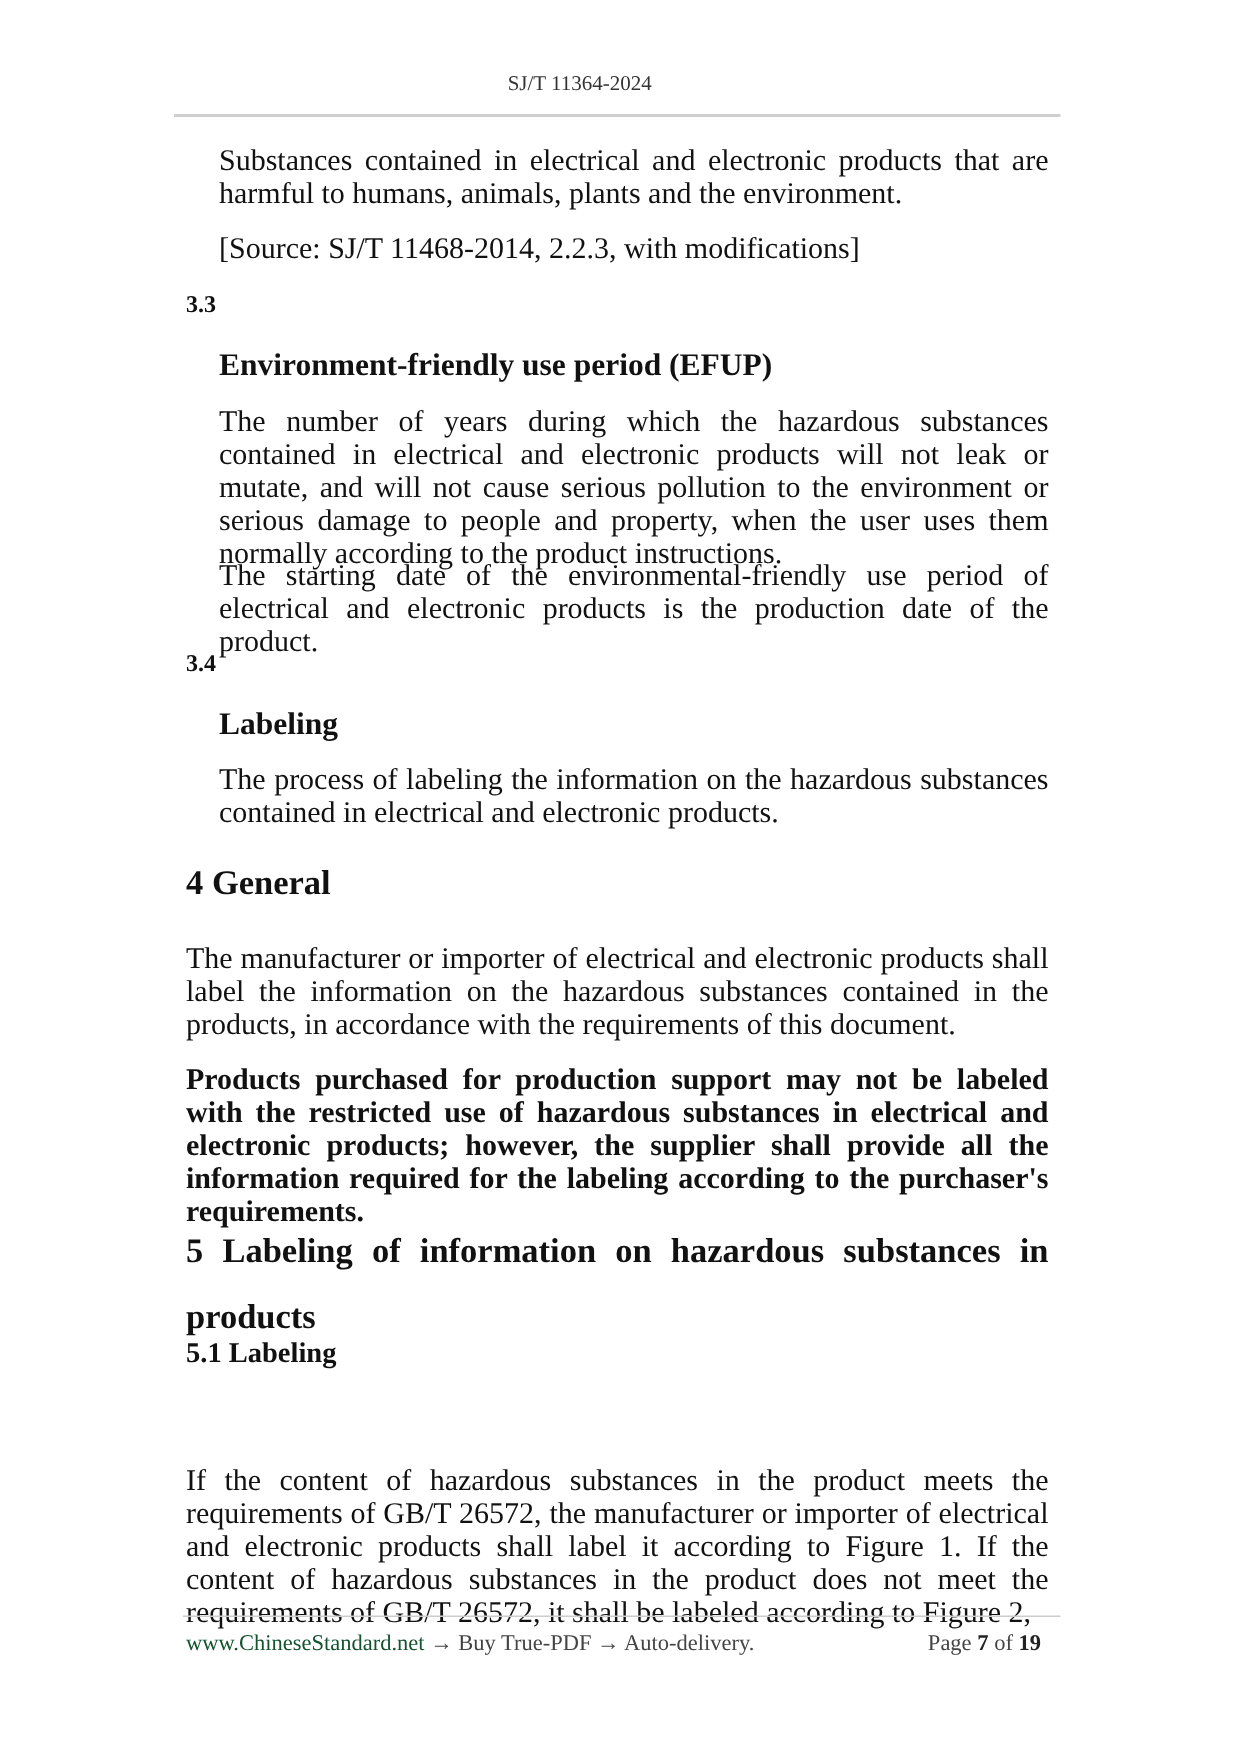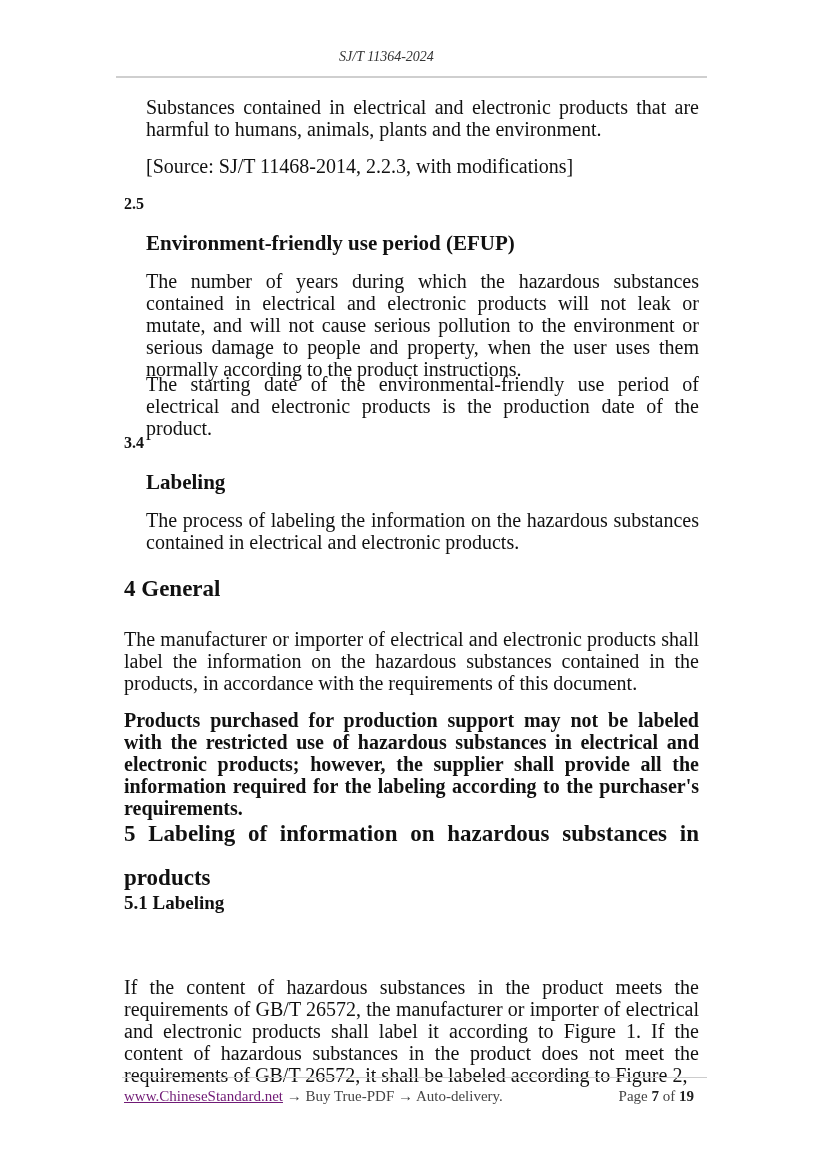--- a/index.html
+++ b/index.html
@@ -1,49 +1,49 @@
 <!DOCTYPE html>
 <html><head>
   <meta charset="utf-8">
   <style>
     html, body { margin: 0; padding: 0; background: #ffffff; }
     body { width: 823px; height: 1164px; position: relative; overflow: hidden;
            font-family: "Liberation Serif", "DejaVu Serif", serif; color: #111; }
     .header { position: absolute; top: 49px; left: 0; width: 773px; text-align: center;
-              font-size: 14px; color: #333; font-style: italic; }
+              font-size: 14px; color: #333; }
     .header-rule { position: absolute; top: 76px; left: 116px; width: 591px; height: 2px; background: #cfcfcf; }
     .content { position: absolute; left: 124px; top: 96px; width: 575px; }
     p { margin: 0; font-size: 20px; line-height: 22px; text-align: justify; }
     .indent { padding-left: 22px; }
     .blk { position: absolute; left: 0; width: 575px; }
     .num { font-weight: bold; font-size: 16px; }
     .term { font-weight: bold; font-size: 21px; }
     h1 { margin: 0; font-size: 23px; font-weight: bold; line-height: 44px; text-align: justify; text-align-last: left; }
     h2 { margin: 0; font-size: 19px; font-weight: bold; }
     .footer-rule { position: absolute; top: 1077px; left: 122px; width: 585px; height: 1px; background: #cccccc; }
     .footer { position: absolute; top: 1088px; left: 124px; width: 570px; font-size: 15px; color: #444; }
-    .footer a { color: #701a75; text-decoration: underline; }
+    .footer a { color: #14532d; }
     .footer .page { position: absolute; right: 0; top: 0; }
     .footer .page b { color: #222; }
   </style>
 </head>
 <body>
 
 <div class="header">SJ/T 11364-2024</div>
 <div class="header-rule"></div>
 
 <div class="content">
   <div class="blk" style="top:0px;">
     <p class="indent">Substances contained in electrical and electronic products that are harmful to humans, animals, plants and the environment.</p>
   </div>
   <div class="blk" style="top:59px;">
     <p class="indent">[Source: SJ/T 11468-2014, 2.2.3, with modifications]</p>
   </div>
   <div class="blk" style="top:97px;">
-    <p class="num">2.5</p>
+    <p class="num">3.3</p>
   </div>
   <div class="blk" style="top:136px;">
     <p class="indent term">Environment-friendly use period (EFUP)</p>
   </div>
   <div class="blk" style="top:174px;">
     <p class="indent">The number of years during which the hazardous substances contained in electrical and electronic products will not leak or mutate, and will not cause serious pollution to the environment or serious damage to people and property, when the user uses them normally according to the product instructions.</p>
   </div>
   <div class="blk" style="top:277px;">
     <p class="indent">The starting date of the environmental-friendly use period of electrical and electronic products is the production date of the product.</p>
   </div>

